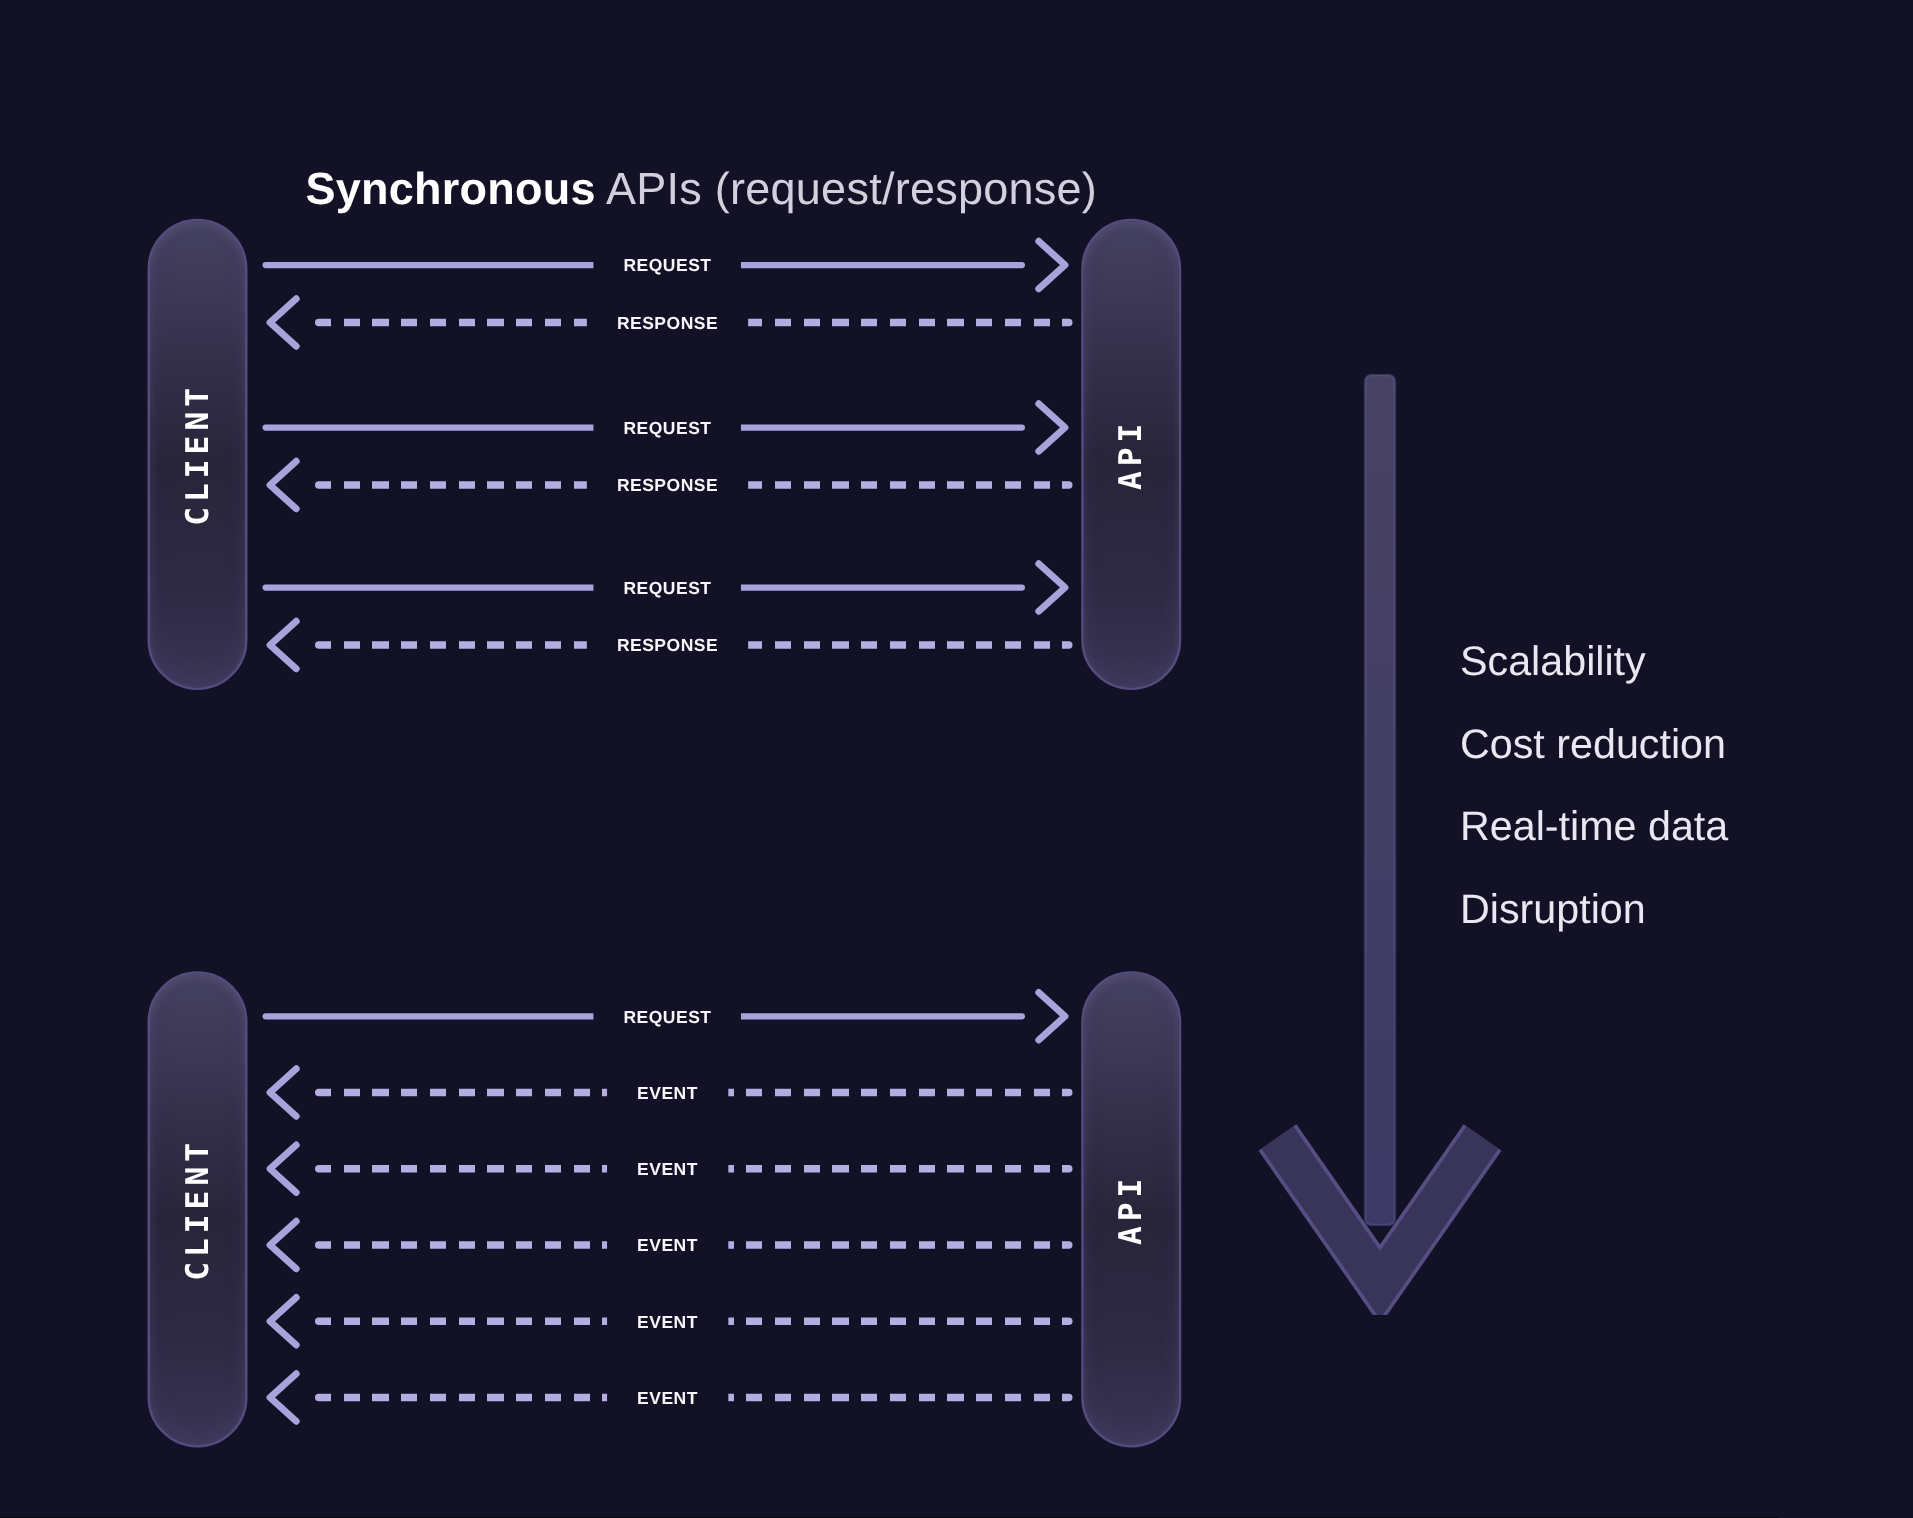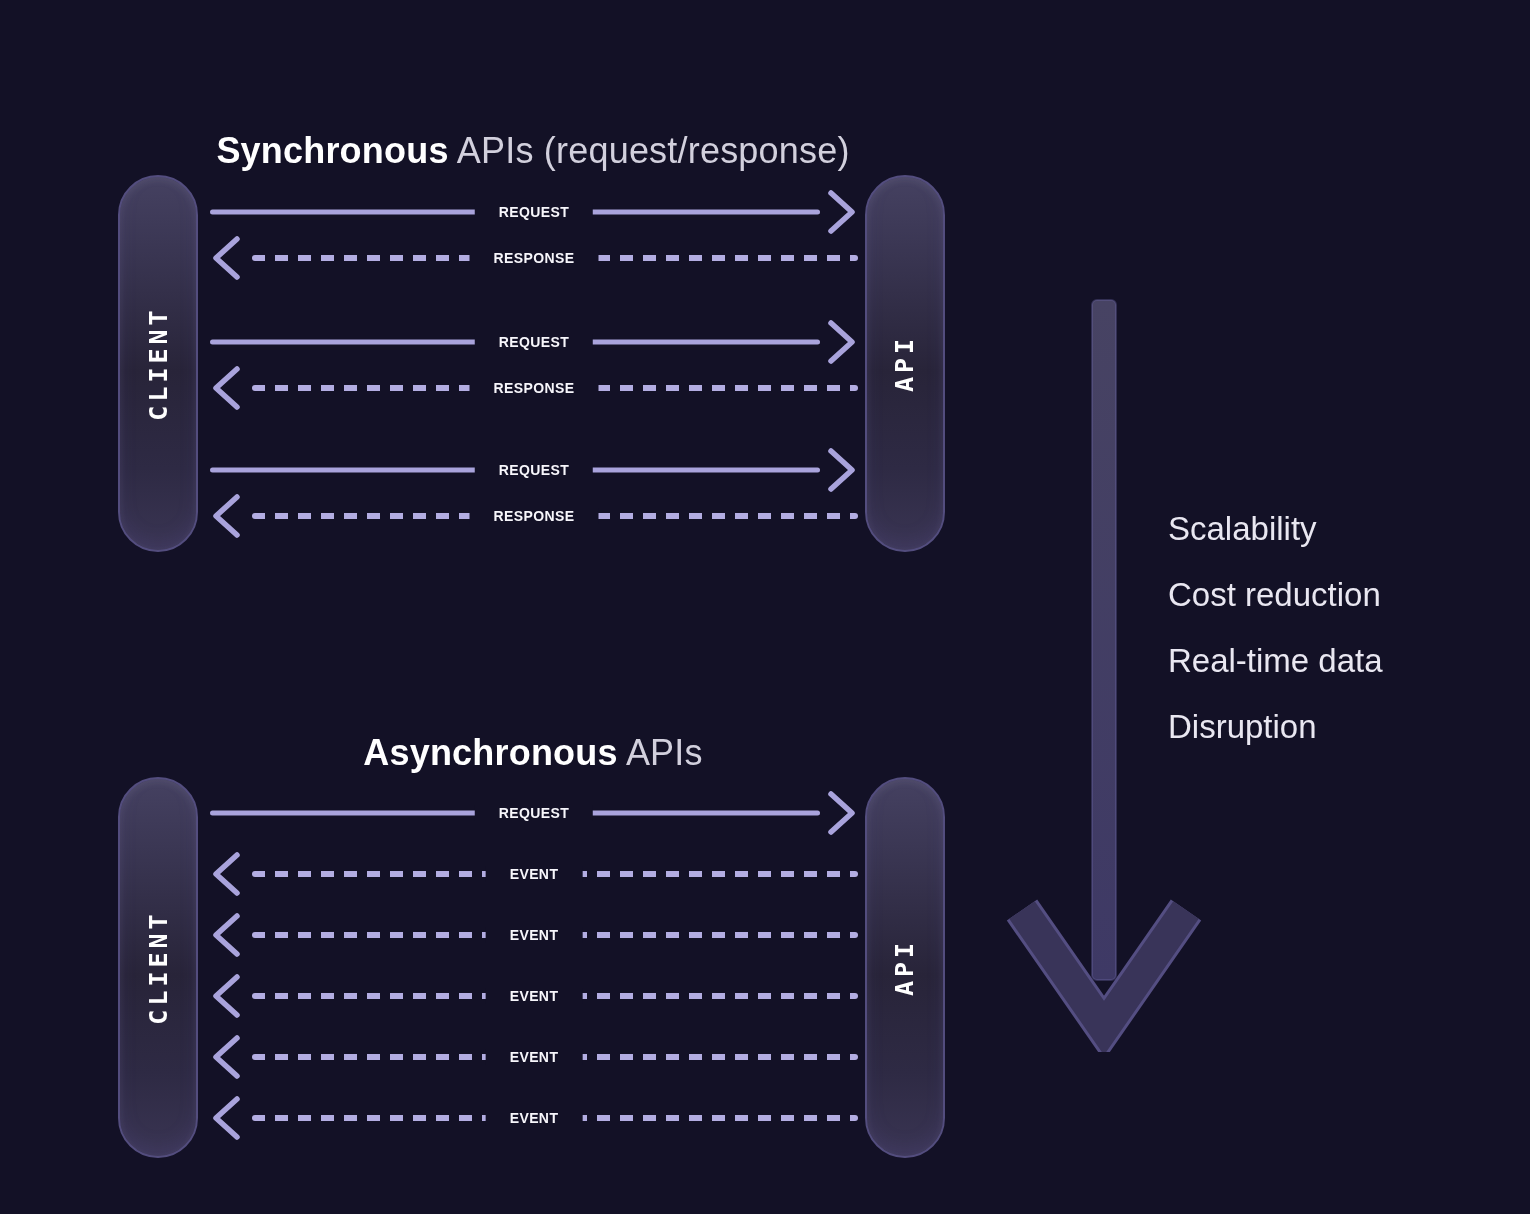--- a/index.html
+++ b/index.html
@@ -20,21 +20,21 @@
     position:relative;width:1530px;height:1214px;overflow:hidden;
     background:var(--background);
     font-family:"Liberation Sans",sans-serif;
   }
   .diagram-title{
     position:absolute;left:0;width:1066px;text-align:center;
     font-size:36px;line-height:42px;color:var(--title-dim);font-weight:400;
     letter-spacing:.2px;
   }
   .diagram-title b{color:var(--title-bold);font-weight:700;}
-  #sync-title{top:100px;}
+  #sync-title{top:100px;padding-left:28px;}
   #async-title{top:702px;}
 
   .pill{
     position:absolute;width:80px;border-radius:42px;
     background:linear-gradient(180deg,#454161 0%,#3b3754 18%,#282439 52%,#2e2a44 78%,#3a3553 100%);
     border:2px solid var(--pill-border);
     box-shadow:inset 0 3px 8px rgba(255,255,255,.07), inset 0 -8px 18px rgba(96,86,170,.14);
     display:flex;align-items:center;justify-content:center;
     box-sizing:border-box;
   }
@@ -83,21 +83,20 @@
 
   <h2 class="diagram-title" id="sync-title"><b>Synchronous</b><span> APIs (request/response)</span></h2>
 
   <div class="pill" id="sync-client">
     <span class="pill-label">CLIENT</span>
   </div>
   <div class="pill" id="sync-api">
     <span class="pill-label">API</span>
   </div>
 
-  <h2 class="diagram-title" id="async-title"><b>Asynchronous</b><span> APIs</span></h2>
 
   <div class="pill" id="async-client">
     <span class="pill-label">CLIENT</span>
   </div>
   <div class="pill" id="async-api">
     <span class="pill-label">API</span>
   </div>
 
   <svg id="big-arrow" width="220" height="760" viewBox="0 0 220 760">
     <defs>

